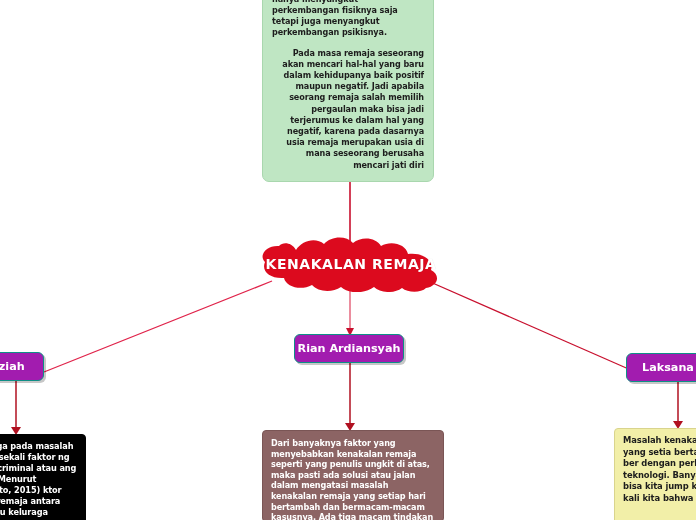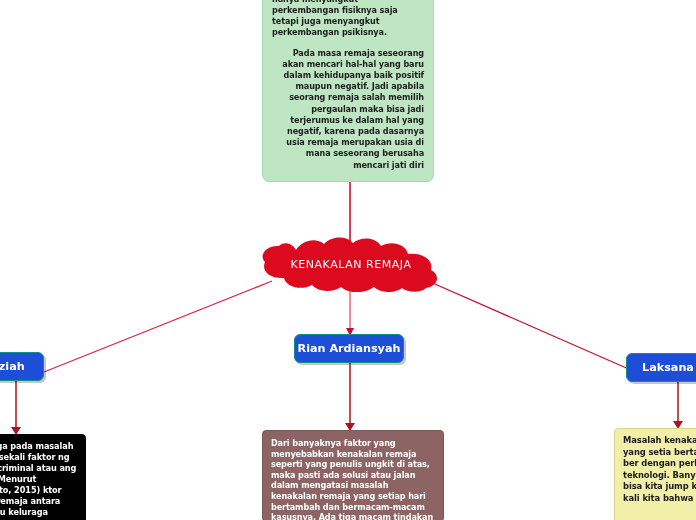--- a/index.html
+++ b/index.html
@@ -96,21 +96,21 @@
     color: #1d1d1d;
     font-size: 8.4px;
     line-height: 11.6px;
     padding: 6px 8px;
   }
 
   
   .node-teal {
     position: absolute;
     box-sizing: border-box;
-    background: #1d4ed8;
+    background: #a21caf;
     border: 1.4px solid #0f8f86;
     border-radius: 6px;
     color: #ffffff;
     font-weight: bold;
     font-size: 11.2px;
     line-height: 1;
     display: flex;
     align-items: center;
     justify-content: center;
     box-shadow: 2px 2px 0 rgba(0,0,0,0.22);
@@ -131,22 +131,22 @@
   #cloud-node svg { display: block; }
   #cloud-label {
     position: absolute;
     left: 0; top: 0;
     width: 186px;
     height: 56px;
     display: flex;
     align-items: center;
     justify-content: center;
     color: #ffffff;
-    font-weight: normal;
-    font-size: 11px;
+    font-weight: bold;
+    font-size: 14px;
     letter-spacing: 0.55px;
     white-space: nowrap;
     text-shadow: 0 0 1px rgba(0,0,0,0.15);
   }
 </style>
 </head>
 <body>
 
 <div id="canvas">
 

